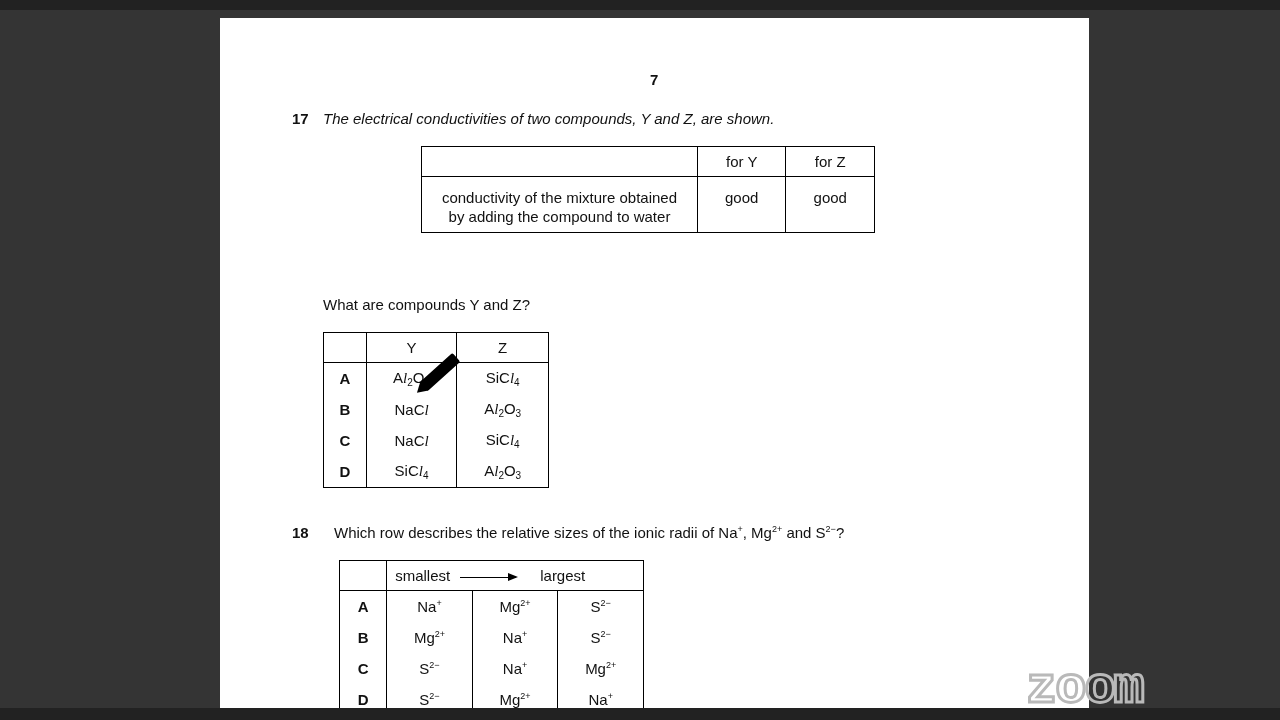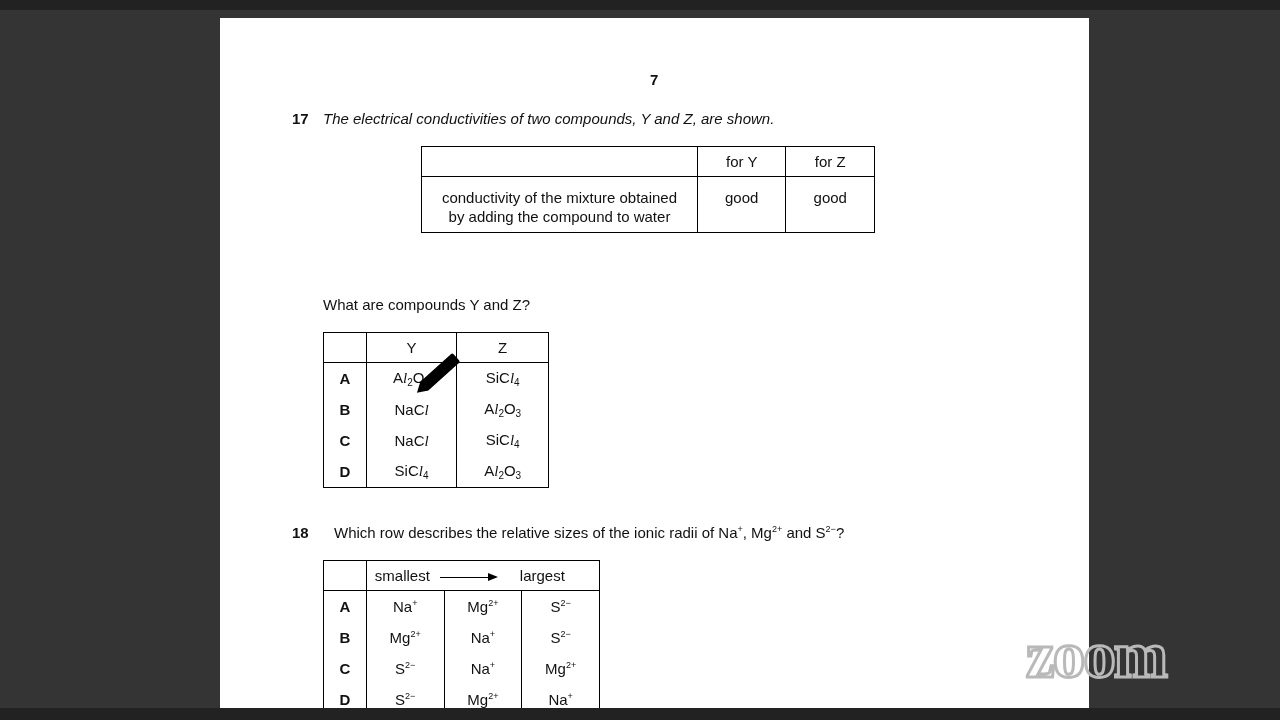--- a/index.html
+++ b/index.html
@@ -20,34 +20,34 @@
   table { border-collapse:collapse; position:absolute; font-size:15px; }
   td { border-left:1px solid #000; border-right:1px solid #000; text-align:center; padding:0; }
   tr.hdr td { border-top:1px solid #000; border-bottom:1px solid #000; }
   tr.last td { border-bottom:1px solid #000; }
   .t1 { left:201px; top:128px; width:454px; }
   .t1 td { line-height:19px; vertical-align:top; }
   .t1 tr.hdr td { height:29px; vertical-align:middle; }
   .t2 { left:103px; top:314px; width:226px; }
   .t2 td { height:31px; vertical-align:middle; }
   .t2 tr.hdr td { height:29px; }
-  .t3 { left:103px; top:542px; width:277px; }
+  .t3 { left:119px; top:542px; width:305px; }
   .t3 td { height:31px; vertical-align:middle; }
   .t3 tr.hdr td { height:29px; }
   .letter { font-weight:bold; }
   i.l { font-family:"Liberation Serif", serif; font-style:italic; }
   sub { font-size:10px; vertical-align:-3px; }
   sup { font-size:9px; vertical-align:6px; }
   .arrow { display:inline-block; width:56px; height:1px; background:#000; position:relative; vertical-align:middle; margin:0 10px; }
   .arrow:after { content:""; position:absolute; right:-2px; top:-4px; border-left:10px solid #000; border-top:4px solid transparent; border-bottom:4px solid transparent; }
   .pen { position:absolute; left:198px; top:348px; width:44px; height:12px; background:#000; transform:rotate(-42deg); border-radius:2px; }
   .pen:before { content:""; position:absolute; left:-9px; top:0; border-right:10px solid #000; border-top:6px solid transparent; border-bottom:6px solid transparent; }
   .zoomlogo {
-    position:absolute; left:1026px; top:618px; font-size:65px; font-weight:bold; letter-spacing:-2px;
-    color:transparent; -webkit-text-stroke:3px #b9b9b9; font-family:Liberation Serif, serif;
+    position:absolute; left:1026px; top:659px; font-size:52px; font-weight:bold; letter-spacing:-2px;
+    color:transparent; -webkit-text-stroke:3px #b9b9b9; font-family:Liberation Mono, monospace;
   }
 </style>
 </head>
 <body>
 
 <div class="topbar"></div>
 
 <div class="page">
   <div class="pagenum">7</div>
 

